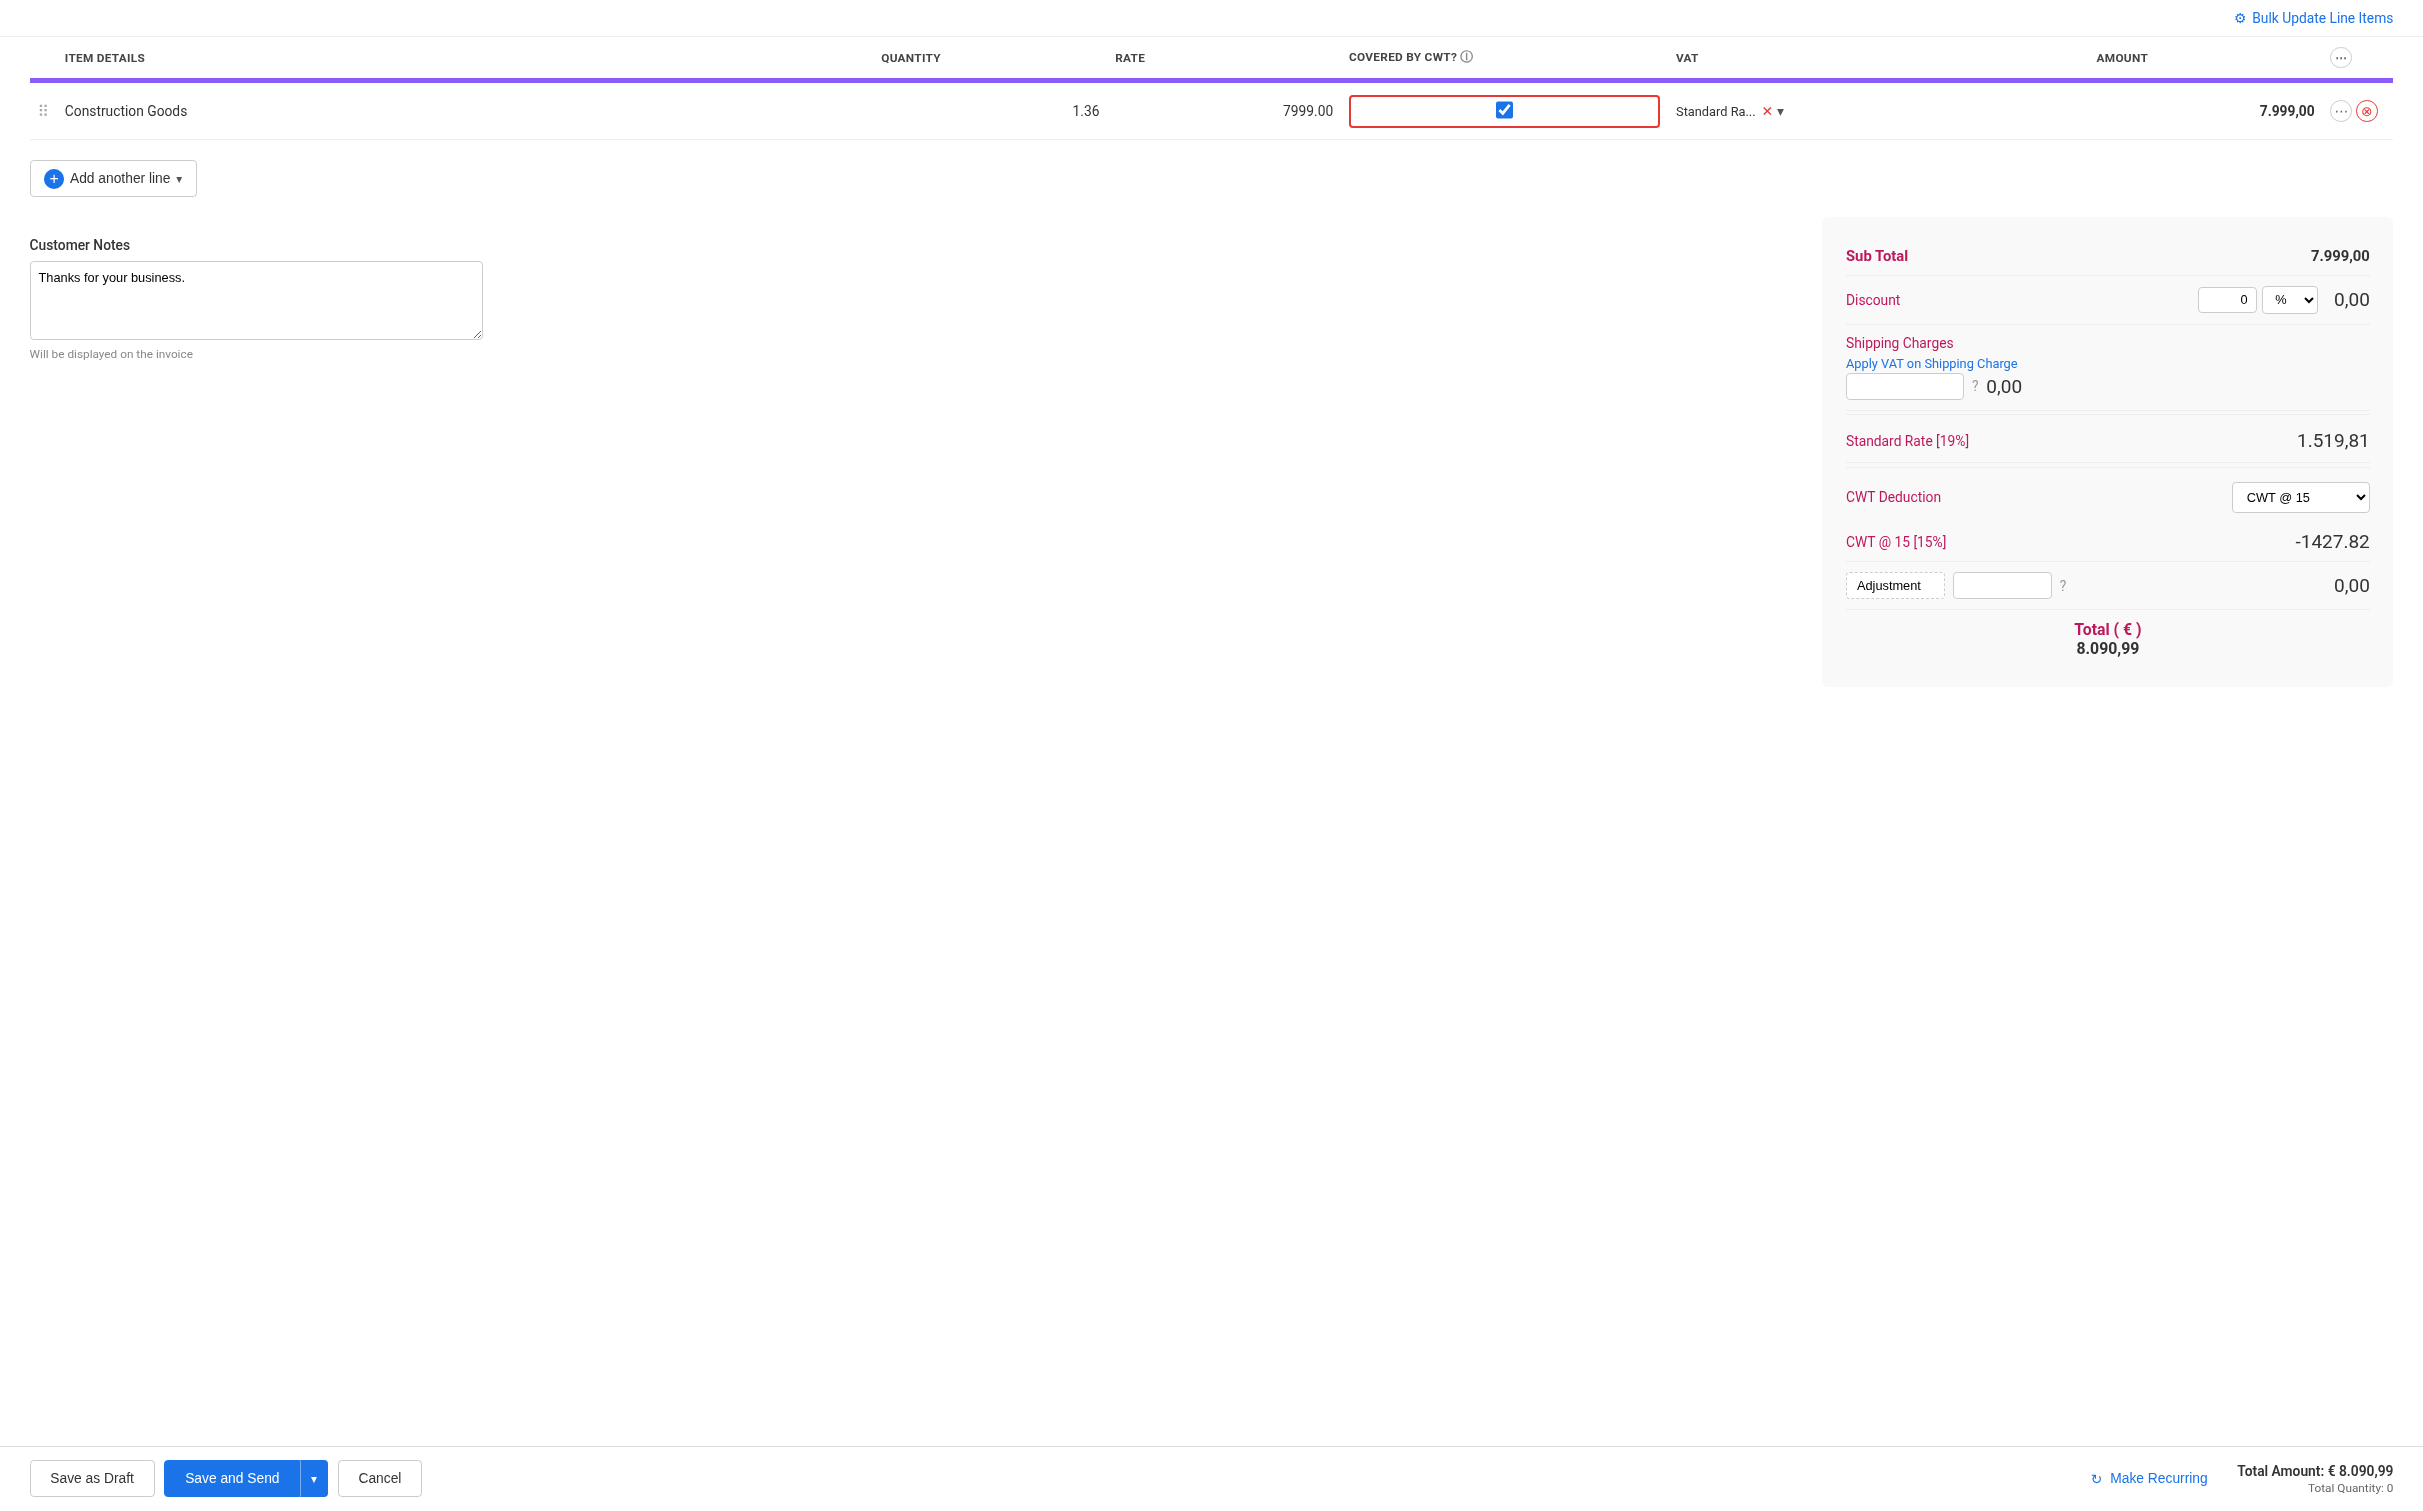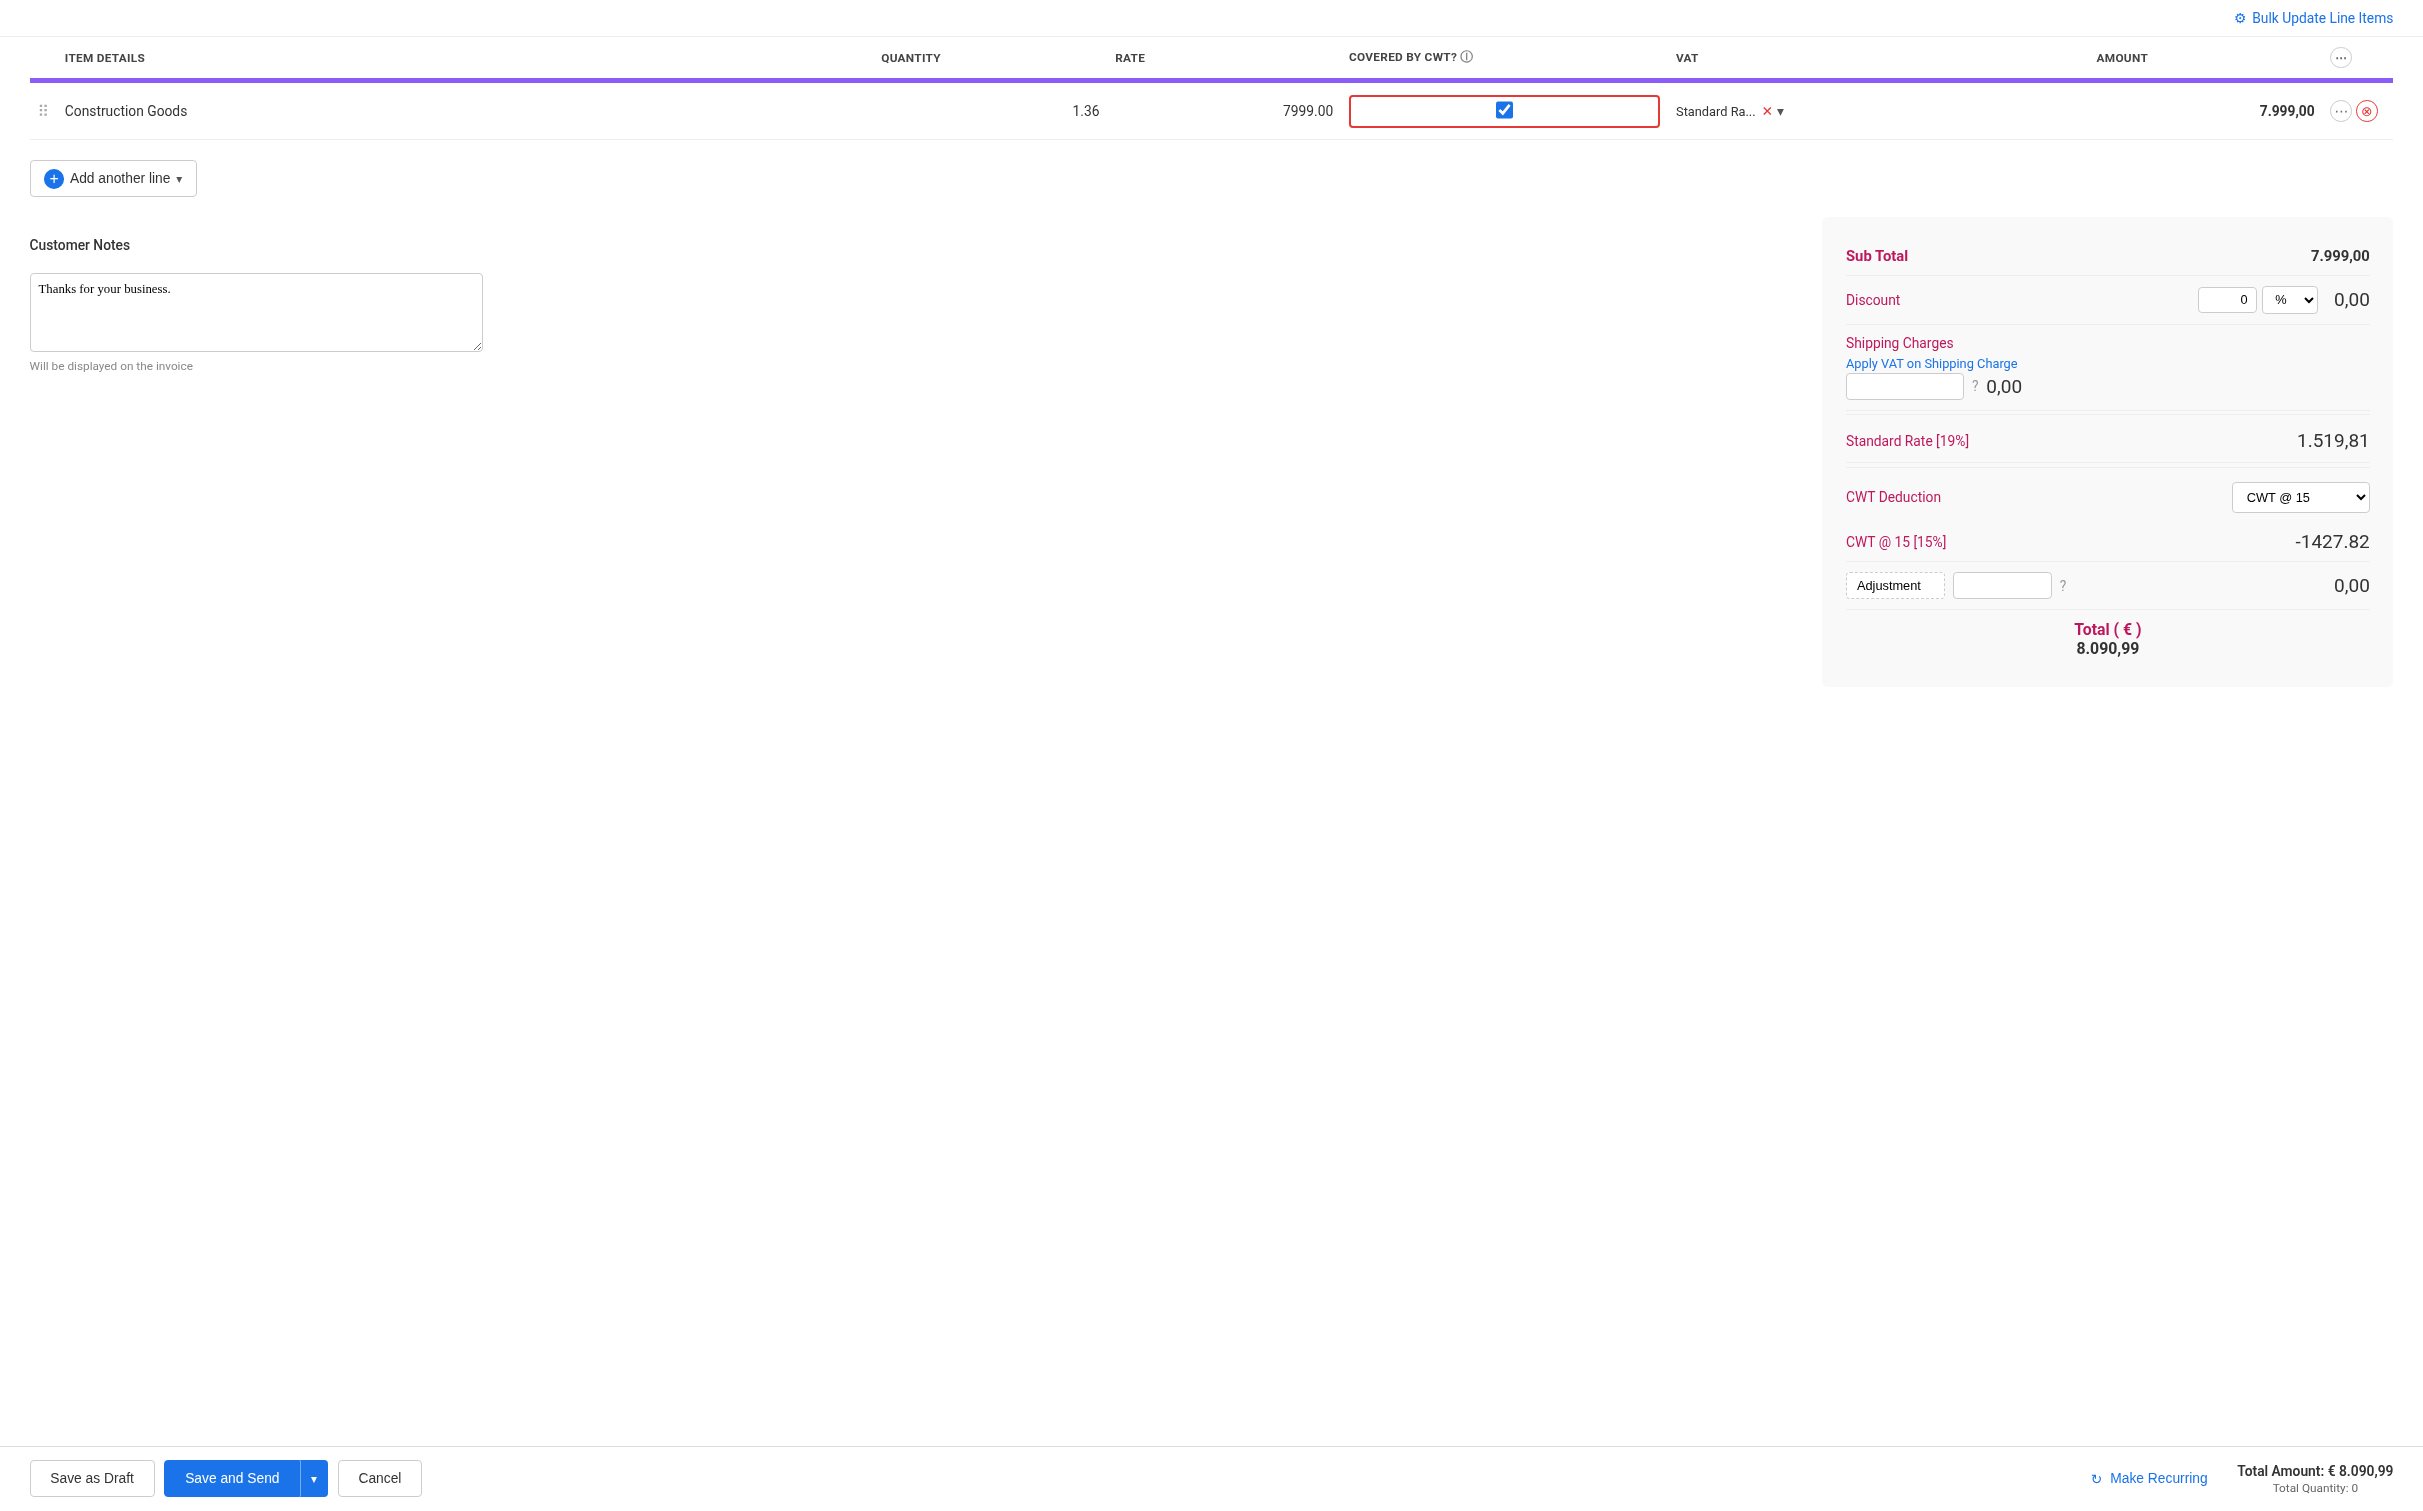--- a/index.html
+++ b/index.html
@@ -349,22 +349,21 @@
     }
     .customer-notes-textarea {
       width: 100%;
       max-width: 453px;
       height: 79px;
       border: 1px solid #ccc;
       border-radius: 3.9px;
       padding: 7.9px;
       font-size: 12.8px;
       resize: vertical;
-      font-family: Liberation Serif, serif;
-      margin-top: 12px;
+      font-family: Liberation Sans, sans-serif;
     }
     .notes-hint {
       font-size: 11.8px;
       color: #888;
       margin-top: 3.9px;
     }
 
     
     .footer-bar {
       display: flex;
@@ -438,21 +437,21 @@
       gap: 7.9px;
       color: #1a73e8;
       font-size: 13.8px;
       cursor: pointer;
       background: none;
       border: none;
       font-weight: 500;
     }
 
     .total-summary {
-      text-align: center;
+      text-align: right;
     }
     .total-amount-line {
       font-size: 13.8px;
       font-weight: 600;
       color: #333;
     }
     .total-qty-line {
       font-size: 11.8px;
       color: #666;
       margin-top: 2px;

